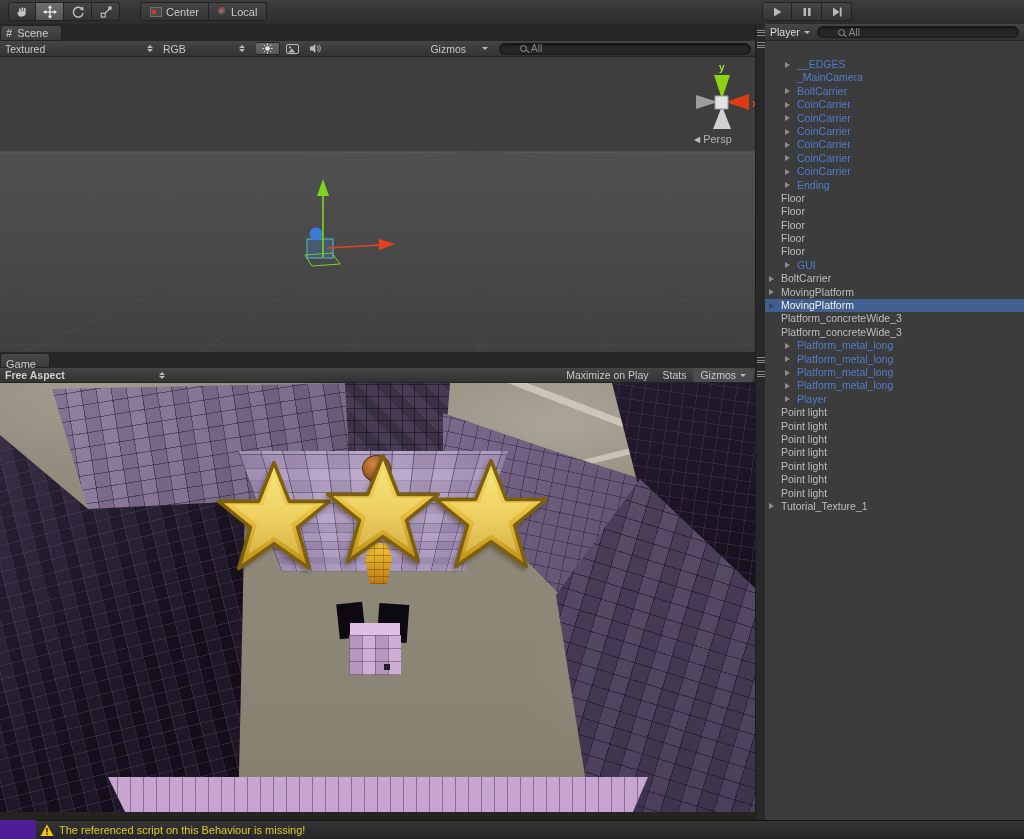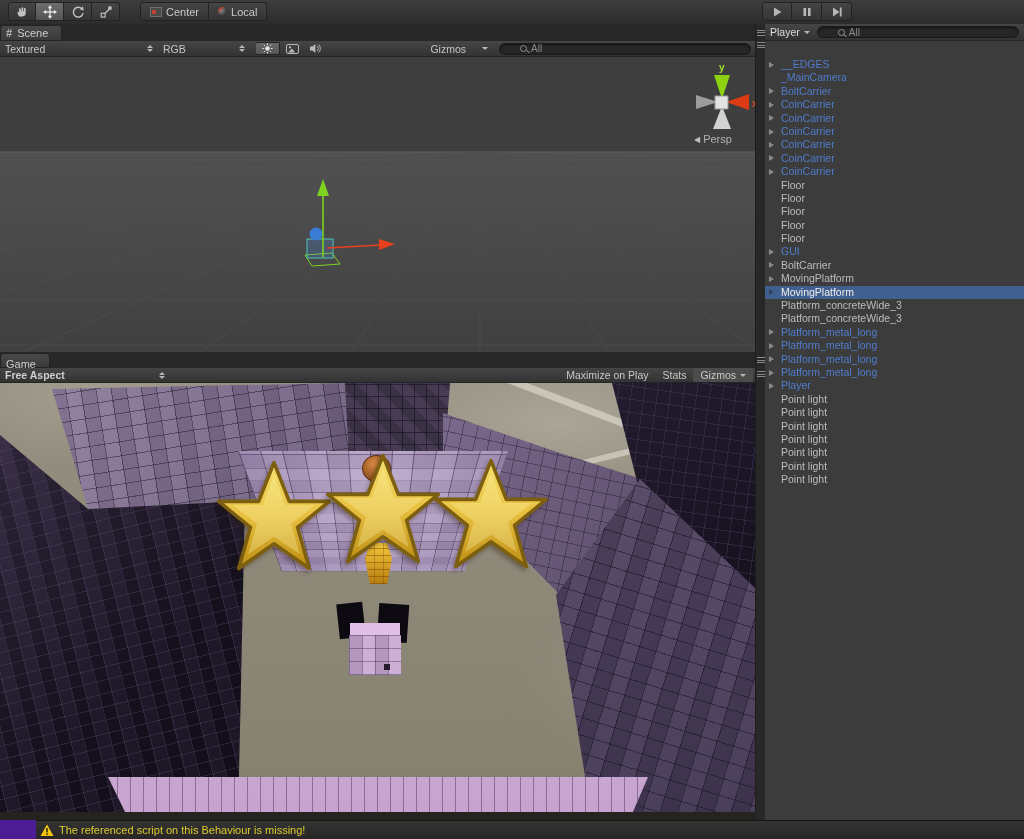--- a/index.html
+++ b/index.html
@@ -169,21 +169,21 @@
   
   .hierarchy { position:absolute; left:765px; top:24px; width:259px; height:796px; background:#3c3c3c; }
   .htoolbar { position:relative; height:17px; background:linear-gradient(#454545,#333);
               border-bottom:1px solid #242424; display:flex; align-items:center; gap:7px;
               padding:0 5px; box-sizing:border-box; }
   .create-btn { display:flex; align-items:center; gap:4px; color:#dddddd; font-size:10.5px; }
   .panelmenu { position:absolute; right:3px; top:5px; display:flex; align-items:center; gap:2px; }
   .hlist { position:absolute; left:0; right:0; top:34px; bottom:0; overflow:hidden; }
   .hrow { position:relative; height:13.4px; line-height:13.5px; font-size:10.5px; color:#bcbcbc;
           padding-left:16px; white-space:nowrap; }
-  .hrow.prefab { color:#4f7ccd; }
+  .hrow.prefab { color:#4f7ccd;margin-left:16px; }
   .hrow.selected { background:#42608f; color:#ededed; }
   .harrow { position:absolute; left:4px; top:3.6px; width:0; height:0;
             border-left:5px solid #8b8b8b; border-top:3.4px solid transparent; border-bottom:3.4px solid transparent; }
   .hrow.selected .harrow { border-left-color:#32435f; }
 
   
   .statusbar { position:absolute; left:0; top:820px; width:1024px; height:19px;
                background:linear-gradient(#343434,#262626); border-top:1px solid #141414;
                display:flex; align-items:center; gap:5px; padding-left:4px; box-sizing:border-box;
                color:#ddc92e; font-size:11px;margin-left:36px; }
@@ -522,20 +522,21 @@
     <div class="hlist" id="hierarchy-list">
         <div class="hrow prefab"><span class="harrow"></span><span>__EDGES</span></div>
         <div class="hrow prefab"><span>_MainCamera</span></div>
         <div class="hrow prefab"><span class="harrow"></span><span>BoltCarrier</span></div>
         <div class="hrow prefab"><span class="harrow"></span><span>CoinCarrier</span></div>
         <div class="hrow prefab"><span class="harrow"></span><span>CoinCarrier</span></div>
         <div class="hrow prefab"><span class="harrow"></span><span>CoinCarrier</span></div>
         <div class="hrow prefab"><span class="harrow"></span><span>CoinCarrier</span></div>
         <div class="hrow prefab"><span class="harrow"></span><span>CoinCarrier</span></div>
         <div class="hrow prefab"><span class="harrow"></span><span>CoinCarrier</span></div>
+        <div class="hrow prefab"><span class="harrow"></span><span>Ending</span></div>
         <div class="hrow"><span>Floor</span></div>
         <div class="hrow"><span>Floor</span></div>
         <div class="hrow"><span>Floor</span></div>
         <div class="hrow"><span>Floor</span></div>
         <div class="hrow"><span>Floor</span></div>
         <div class="hrow prefab"><span class="harrow"></span><span>GUI</span></div>
         <div class="hrow"><span class="harrow"></span><span>BoltCarrier</span></div>
         <div class="hrow"><span class="harrow"></span><span>MovingPlatform</span></div>
         <div class="hrow selected"><span class="harrow"></span><span>MovingPlatform</span></div>
         <div class="hrow"><span>Platform_concreteWide_3</span></div>
@@ -545,20 +546,21 @@
         <div class="hrow prefab"><span class="harrow"></span><span>Platform_metal_long</span></div>
         <div class="hrow prefab"><span class="harrow"></span><span>Platform_metal_long</span></div>
         <div class="hrow prefab"><span class="harrow"></span><span>Player</span></div>
         <div class="hrow"><span>Point light</span></div>
         <div class="hrow"><span>Point light</span></div>
         <div class="hrow"><span>Point light</span></div>
         <div class="hrow"><span>Point light</span></div>
         <div class="hrow"><span>Point light</span></div>
         <div class="hrow"><span>Point light</span></div>
         <div class="hrow"><span>Point light</span></div>
+        <div class="hrow"><span class="harrow"></span><span>Tutorial_Texture_1</span></div>
       </div>
   </div>
 
   <div class="statusbar">
     <svg width="14" height="13" viewBox="0 0 14 13">
       <polygon points="7,0.5 13.5,12 0.5,12" fill="#f2c512"></polygon>
       <rect x="6.2" y="4" width="1.6" height="4.4" fill="#3a3000"></rect>
       <rect x="6.2" y="9.4" width="1.6" height="1.6" fill="#3a3000"></rect>
     </svg>
     <span>The referenced script on this Behaviour is missing!</span>

